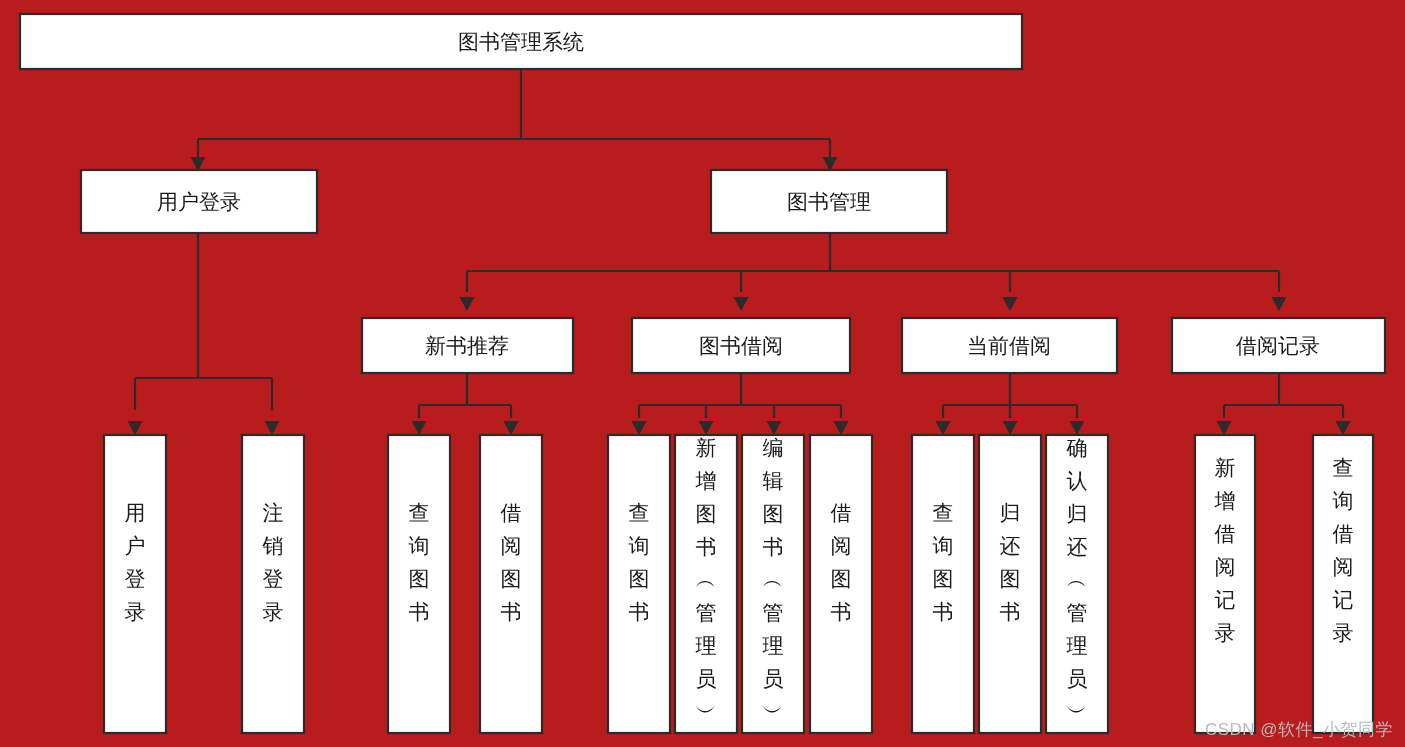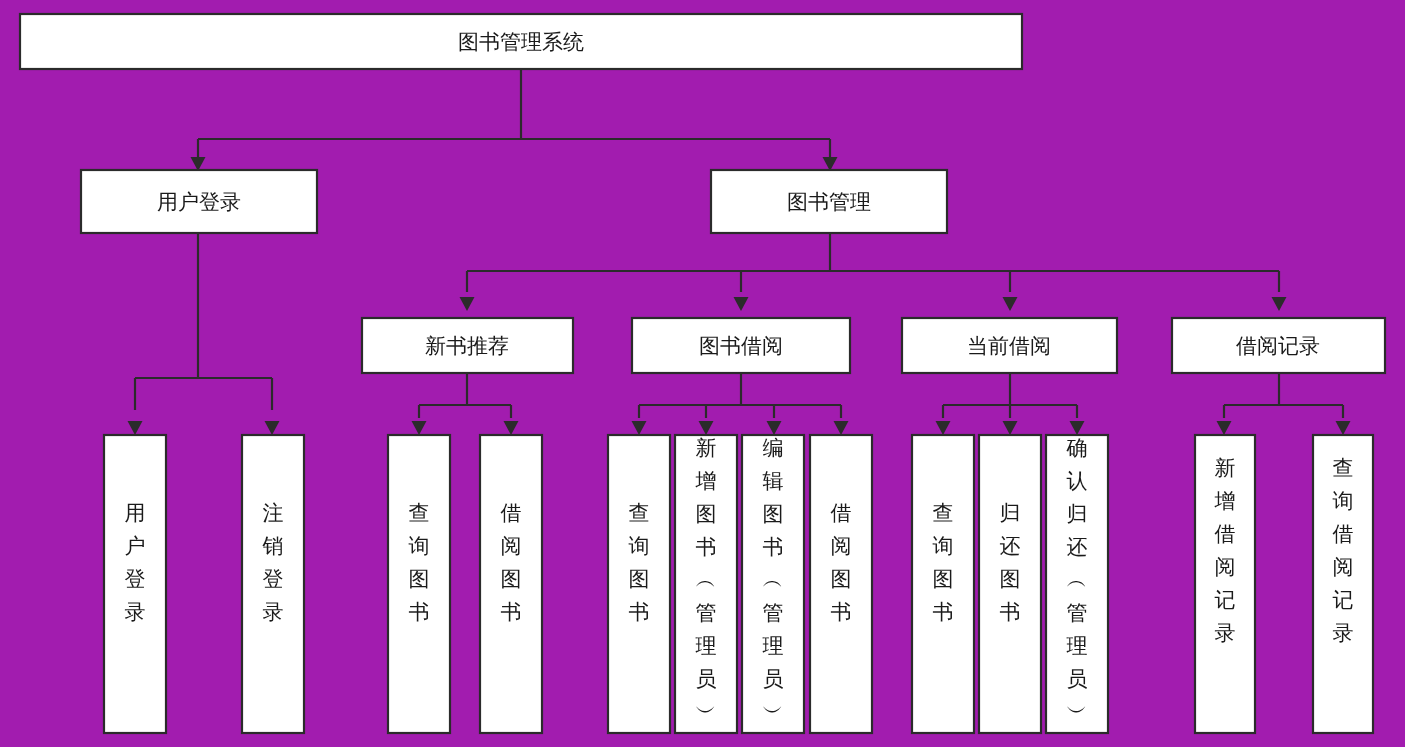--- a/index.html
+++ b/index.html
@@ -7,21 +7,21 @@
     padding: 0;
     background: #ffffff;
   }
   body {
     font-family: "Liberation Sans", "DejaVu Sans", sans-serif;
   }
   #stage {
     position: relative;
     width: 1405px;
     height: 747px;
-    background: #a21caf;
+    background: #b91c1c;
     overflow: hidden;
   }
   #diagram-svg {
     position: absolute;
     left: 0;
     top: 0;
     width: 1405px;
     height: 747px;
   }
   .node-box {
@@ -230,13 +230,14 @@
     <g>
       <rect class="node-box" x="1195" y="435" width="60" height="298"></rect>
       <text class="leaf-label" x="1225" y="475"><tspan x="1225" y="475">新</tspan><tspan x="1225" y="508">增</tspan><tspan x="1225" y="541">借</tspan><tspan x="1225" y="574">阅</tspan><tspan x="1225" y="607">记</tspan><tspan x="1225" y="640">录</tspan></text>
     </g>
     <g>
       <rect class="node-box" x="1313" y="435" width="60" height="298"></rect>
       <text class="leaf-label" x="1343" y="475"><tspan x="1343" y="475">查</tspan><tspan x="1343" y="508">询</tspan><tspan x="1343" y="541">借</tspan><tspan x="1343" y="574">阅</tspan><tspan x="1343" y="607">记</tspan><tspan x="1343" y="640">录</tspan></text>
     </g>
   </svg>
 
+  <div class="watermark">CSDN @软件_小贺同学</div>
 </div>
 
 </body></html>

